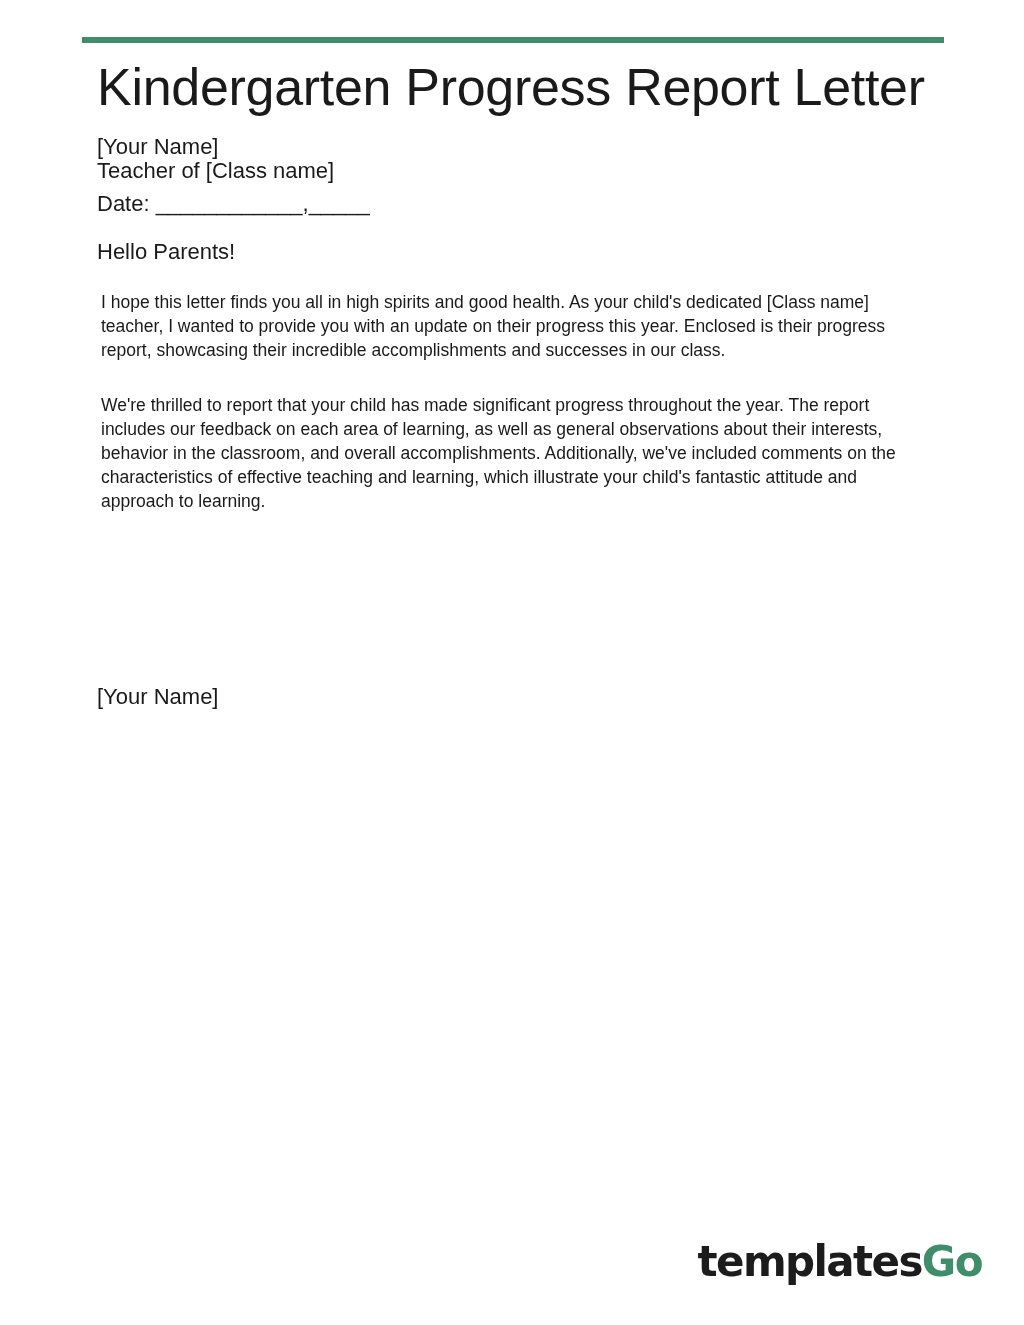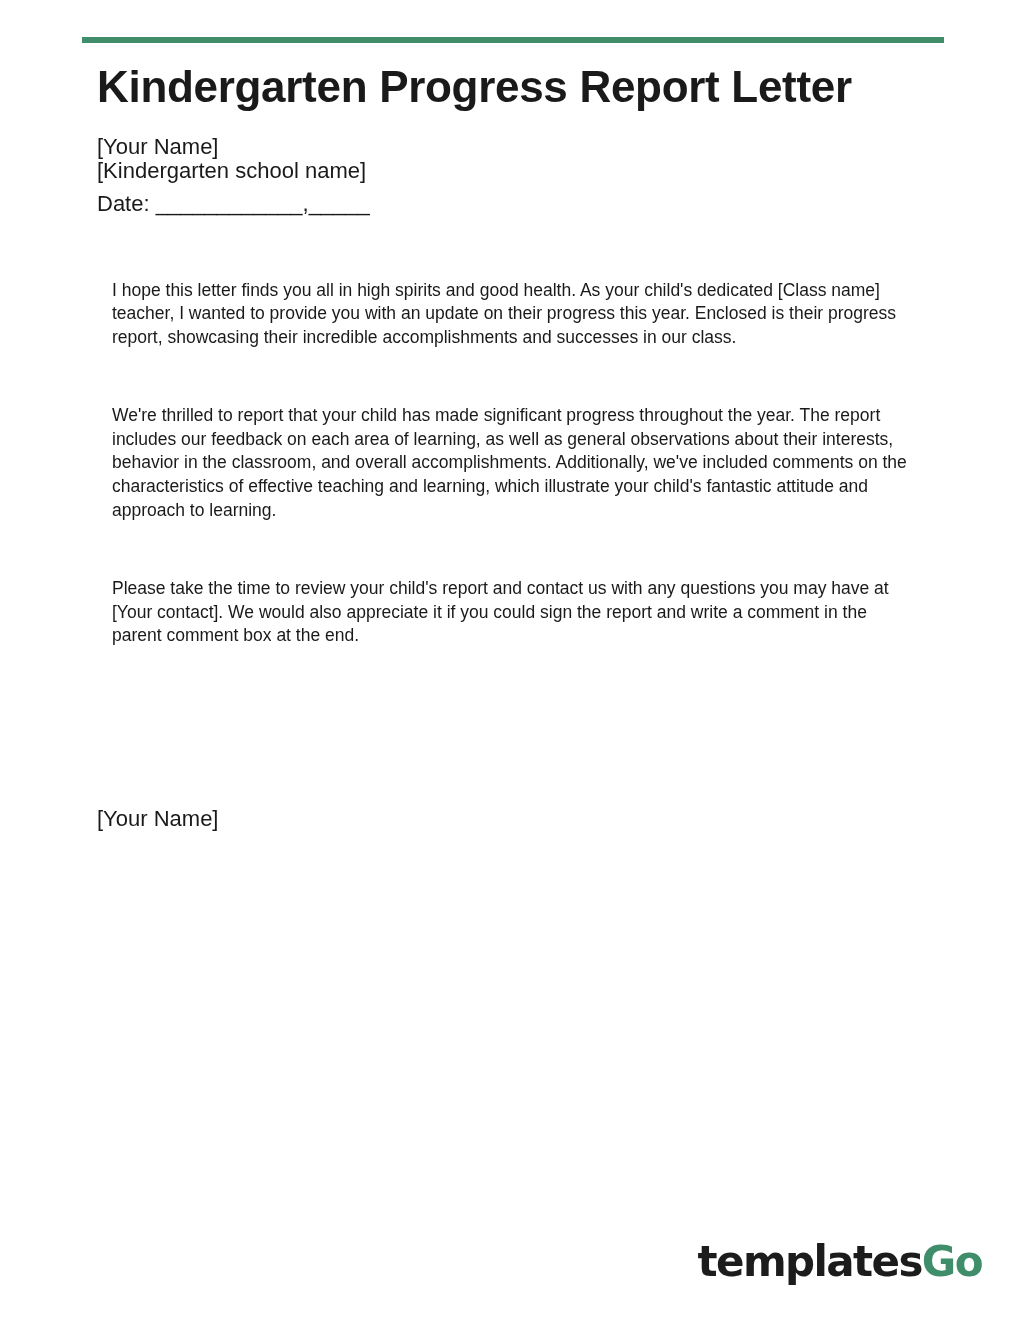--- a/index.html
+++ b/index.html
@@ -30,42 +30,42 @@
     height: 6px;
     background: #3f8d6a;
   }
   .content {
     position: absolute;
     left: 97px;
     top: 63px;
     width: 832px;
   }
   .doc-title {
-    font-size: 44px;
+    font-size: 52px;
     line-height: 48px;
-    font-weight: 700;
+    font-weight: 400;
     letter-spacing: -0.3px;
     margin: 0 0 0 0;
     color: #1a1a1a;
     white-space: nowrap;
   }
   .block {
     margin-top: 24px;
   }
   .line {
     font-size: 22px;
     line-height: 23.5px;
     color: #1a1a1a;
     white-space: pre-wrap;
   }
   .para {
     font-size: 17.5px;
     line-height: 23.8px;
     color: #1a1a1a;
-    margin: 15px;
+    margin: 4px;
     text-align: left;
   }
   .gap-sm { height: 24px; }
   .gap-md { height: 24px; }
   .gap-sign { height: 96px; }
   .date-line { margin-top: 10px; }
 
   .logo {
     position: absolute;
     right: 42px;
@@ -87,35 +87,35 @@
 <div class="page">
 
   <div class="header-rule"></div>
 
   <div class="content">
 
     <h1 class="doc-title">Kindergarten Progress Report Letter</h1>
 
     <div class="block">
       <div class="line">[Your Name]</div>
-      <div class="line">[Kindergarten school name]</div>
+      <div class="line">Teacher of [Class name]</div>
     </div>
 
     <div class="line date-line">Date: ____________,_____</div>
 
     <div class="gap-md"></div>
+    <div class="line">Hello Parents!</div>
 
     <div class="gap-sm"></div>
     <p class="para">I hope this letter finds you all in high spirits and good health. As your child's dedicated [Class name] teacher, I wanted to provide you with an update on their progress this year. Enclosed is their progress report, showcasing their incredible accomplishments and successes in our class.</p>
 
     <div class="gap-sm"></div>
     <p class="para">We're thrilled to report that your child has made significant progress throughout the year. The report includes our feedback on each area of learning, as well as general observations about their interests, behavior in the classroom, and overall accomplishments. Additionally, we've included comments on the characteristics of effective teaching and learning, which illustrate your child's fantastic attitude and approach to learning.</p>
 
     <div class="gap-sm"></div>
-    <p class="para">Please take the time to review your child's report and contact us with any questions you may have at [Your contact]. We would also appreciate it if you could sign the report and write a comment in the parent comment box at the end.</p>
 
     <div class="gap-sm"></div>
 
     <div class="gap-sm"></div>
 
     <div class="gap-sign"></div>
     <div class="line">[Your Name]</div>
 
   </div>
 

